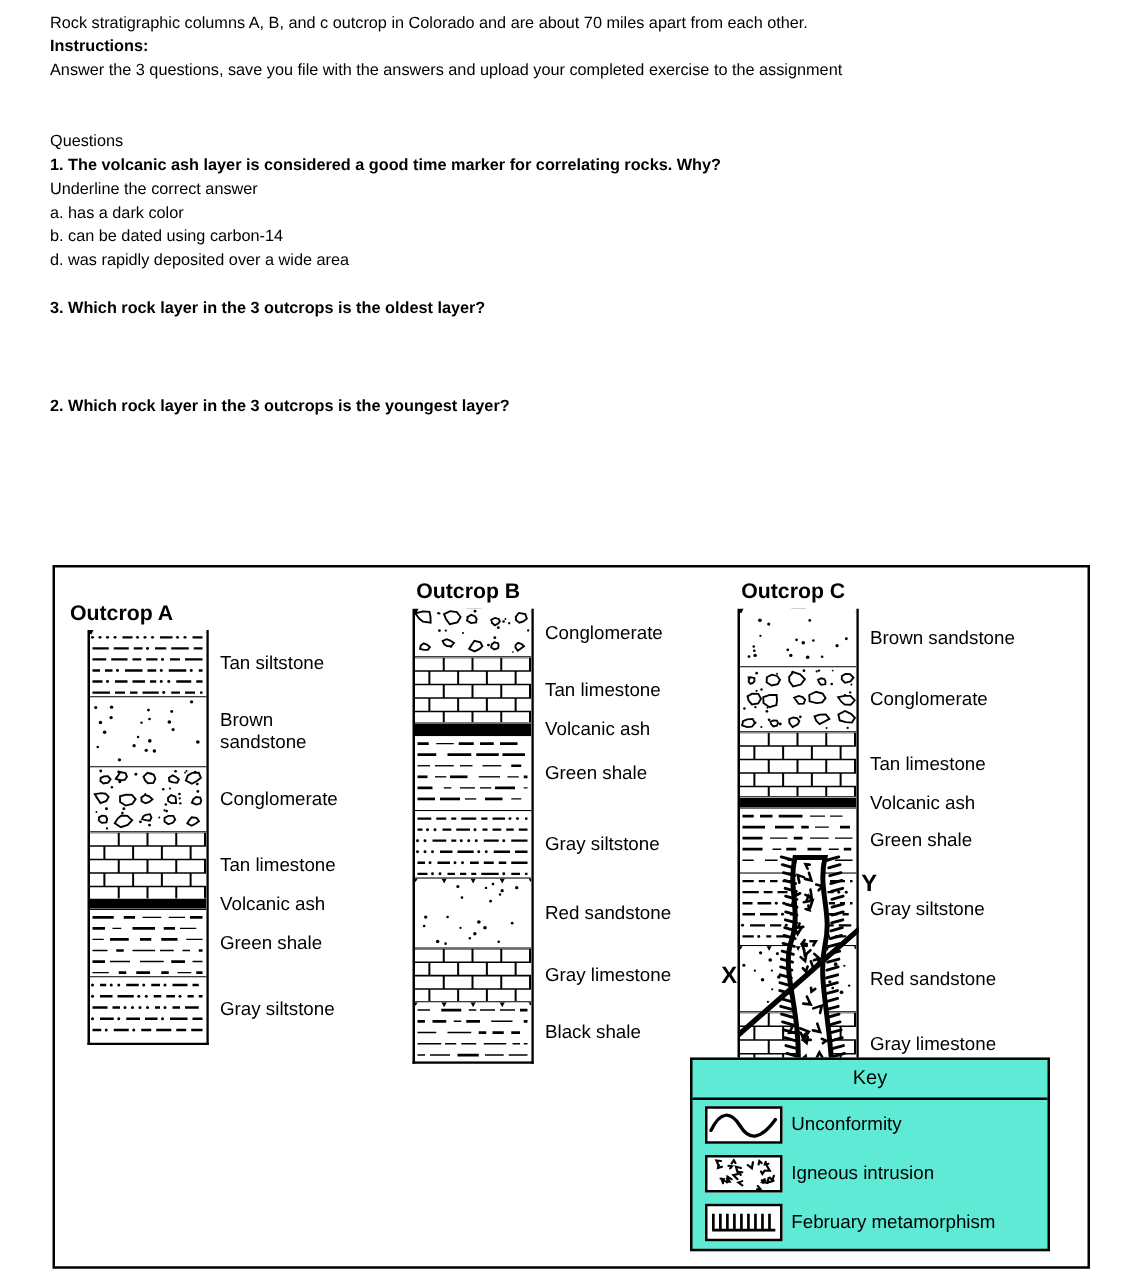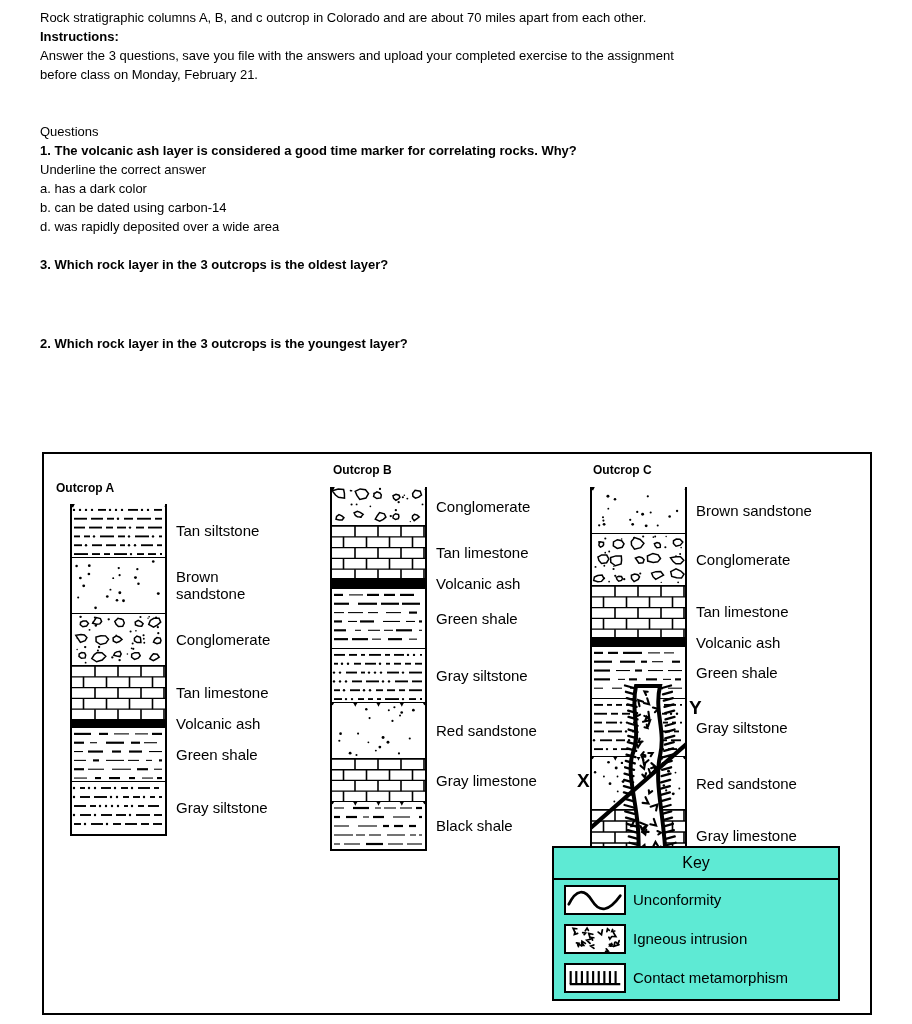--- a/index.html
+++ b/index.html
@@ -16,21 +16,21 @@
   .gap-lg{height:30px;}
 
   
   #diagram{
     position:absolute;left:42px;top:452px;
     width:830px;height:563px;
     border:2px solid #000;box-sizing:border-box;background:#fff;
   }
   .outcrop{position:absolute;}
   .oc-title{
-    position:absolute;font-weight:bold;font-size:12px;white-space:nowrap;
+    position:absolute;font-weight:bold;font-size:17px;white-space:nowrap;
   }
   .col{
     position:absolute;width:97px;
     border-left:2px solid #000;border-right:2px solid #000;
     border-bottom:2px solid #000;box-sizing:border-box;background:#fff;
   }
   .layer{position:relative;width:100%;box-sizing:border-box;overflow:hidden;
          border-bottom:1.6px solid #000;background:#fff;}
   .layer:last-child{border-bottom:none;}
   .layer svg{position:absolute;inset:0;width:100%;height:100%;display:block;}
@@ -55,21 +55,20 @@
   .kswatch svg{position:absolute;inset:0;width:100%;height:100%;}
   .klabel{font-size:15px;white-space:nowrap;}
 </style>
 </head>
 <body>
 
 <div class="text-block">
   <div class="line">Rock stratigraphic columns A, B, and c outcrop in Colorado and are about 70 miles apart from each other.</div>
   <div class="line bold">Instructions:</div>
   <div class="line">Answer the 3 questions, save you file with the answers and upload your completed exercise to the assignment</div>
-  <div class="line">before class on Monday, February 21.</div>
   <div class="spacer"></div>
   <div class="spacer"></div>
   <div class="line underline">Questions</div>
   <div class="line bold">1. The volcanic ash layer is considered a good time marker for correlating rocks. Why?</div>
   <div class="line">Underline the correct answer</div>
   <div class="line">a. has a dark color</div>
   <div class="line">b. can be dated using carbon-14</div>
   <div class="line">d. was rapidly deposited over a wide area</div>
   <div class="spacer"></div>
   <div class="line bold">3. Which rock layer in the 3 outcrops is the oldest layer?</div>
@@ -1045,17 +1044,17 @@
               <line x1="11" y1="22" x2="11" y2="7" stroke="#000" stroke-width="2.3"></line>
               <line x1="17" y1="22" x2="17" y2="7" stroke="#000" stroke-width="2.3"></line>
               <line x1="23" y1="22" x2="23" y2="7" stroke="#000" stroke-width="2.3"></line>
               <line x1="29" y1="22" x2="29" y2="7" stroke="#000" stroke-width="2.3"></line>
               <line x1="35" y1="22" x2="35" y2="7" stroke="#000" stroke-width="2.3"></line>
               <line x1="41" y1="22" x2="41" y2="7" stroke="#000" stroke-width="2.3"></line>
               <line x1="47" y1="22" x2="47" y2="7" stroke="#000" stroke-width="2.3"></line>
               <line x1="53" y1="22" x2="53" y2="7" stroke="#000" stroke-width="2.3"></line>
             </svg>
           </div>
-          <div class="klabel">Contact metamorphism</div>
+          <div class="klabel">February metamorphism</div>
         </div>
       </div>
   </div>
 </div>
 
 </body></html>

